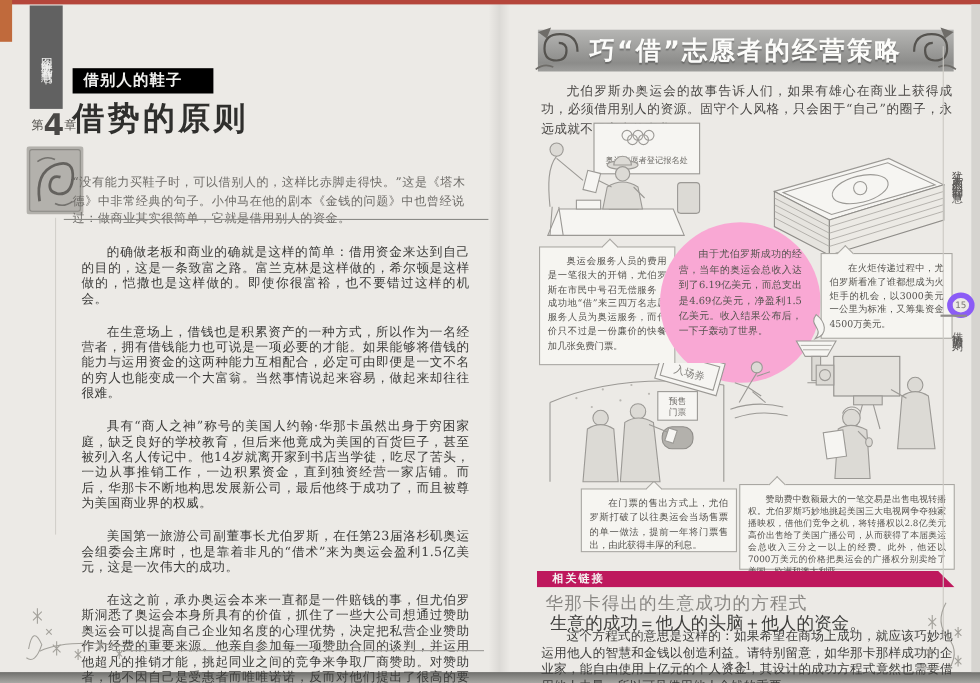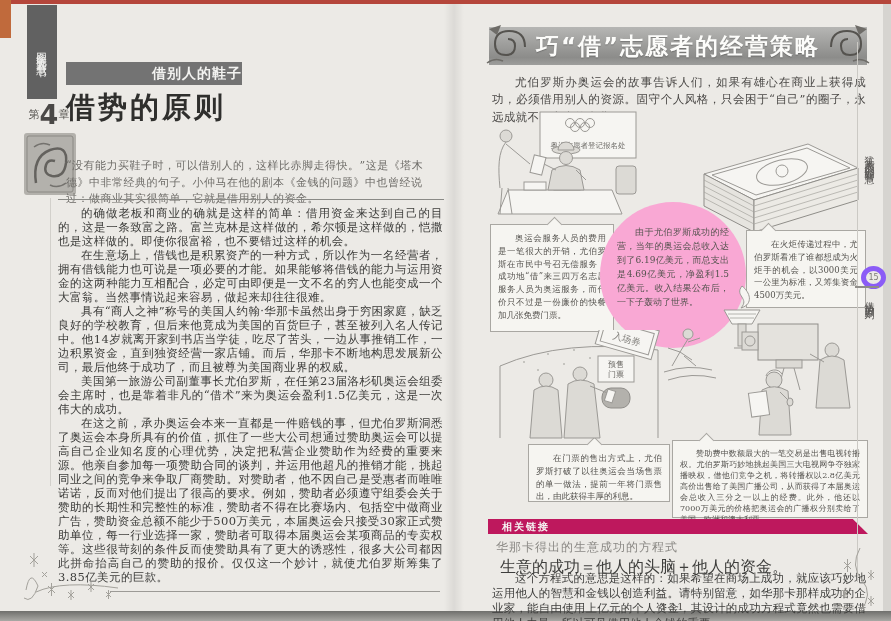--- a/index.html
+++ b/index.html
@@ -17,31 +17,31 @@
   #series-tab{left:27px;top:5px;width:30px;height:94px;background:#616161;color:#efefed;
       writing-mode:vertical-rl;text-orientation:upright;font-family:"DejaVu Sans",sans-serif;
       font-size:10.5px;letter-spacing:2px;display:flex;align-items:center;justify-content:center;}
   #chapter{left:14px;top:99px;width:70px;height:34px;color:#55534f;text-align:center;
       font-family:"DejaVu Sans",sans-serif;}
   #chapter .small{font-size:11px;vertical-align:6px;}
   #chapter .big{font-size:27px;font-weight:bold;color:#4a4846;}
   #ornament{left:24px;top:133px;width:52px;height:62px;}
   #spine-vline{left:50px;top:198px;width:1px;height:288px;background:#d2d0cb;}
   
-  #kicker{left:66px;top:62px;width:176px;height:23px;background:#737373;color:#f2f2f0;
+  #kicker{left:66px;top:62px;width:128px;height:23px;background:#000000;color:#f2f2f0;
       font-family:"DejaVu Sans",sans-serif;font-size:14px;font-weight:bold;line-height:23px;
-      padding-left:10px;box-sizing:border-box;letter-spacing:1px;text-align:right;}
+      padding-left:10px;box-sizing:border-box;letter-spacing:1px;}
   #left-title{left:66px;top:88px;font-family:"DejaVu Sans",sans-serif;font-size:29px;
       font-weight:bold;color:#2f2f2d;letter-spacing:3px;}
   #left-quote{left:66px;top:158px;width:378px;font-size:11px;line-height:1.5;color:#6e6c68;
       letter-spacing:.5px;}
   #left-hr{left:58px;top:199px;width:386px;height:1px;background:#8a8a86;}
   #left-body{left:58px;top:206px;width:385px;font-size:11.5px;line-height:1.22;
       letter-spacing:.4px;text-align:justify;color:#3c3c3a;}
-  #left-body p{margin:0;text-indent:2em;}
+  #left-body p{margin:16px;text-indent:2em;}
   #floral-left{left:22px;top:546px;width:104px;height:62px;}
   #left-hr2{left:110px;top:591px;width:330px;height:1px;background:#9c9a96;}
   #page-num-left{left:58px;top:597px;width:385px;text-align:center;font-size:12px;
       color:#55534f;letter-spacing:2px;}
   
   #banner{left:489px;top:27px;width:378px;height:38px;
       background:linear-gradient(180deg,#b6b6b4 0%,#8c8c8a 80%,#9e9e9c 100%);
       display:flex;align-items:center;justify-content:center;}
   #banner .txt{color:#fcfcfa;font-family:"DejaVu Sans",sans-serif;font-size:23px;
       font-weight:bold;letter-spacing:2px;text-shadow:0 1px 1px rgba(0,0,0,.25);}
@@ -71,21 +71,21 @@
   #scene-registration{left:490px;top:110px;width:162px;height:110px;}
   #money-stack{left:688px;top:138px;width:178px;height:104px;}
   #torch{left:714px;top:284px;width:56px;height:68px;}
   #scene-tickets{left:494px;top:330px;width:168px;height:110px;}
   #scene-camera{left:658px;top:320px;width:208px;height:118px;}
   
   #related-bar{left:488px;top:519px;width:380px;height:15px;background:#be185d;
       clip-path:polygon(0 0,96% 0,100% 100%,0 100%);color:#f5f5f3;
       font-family:"DejaVu Sans",sans-serif;font-size:10px;font-weight:bold;
       line-height:15px;padding-left:14px;box-sizing:border-box;letter-spacing:2px;}
-  #related-heading{left:496px;top:539px;font-size:12px;color:#8a8884;letter-spacing:1px;}
+  #related-heading{left:496px;top:539px;font-size:16px;color:#8a8884;letter-spacing:1px;}
   #related-formula{left:468px;top:557px;width:374px;font-size:16px;text-indent:2em;color:#3e3e3c;}
   #related-body{left:492px;top:571px;width:374px;font-size:11.5px;line-height:1.3;
       text-indent:2em;text-align:justify;color:#3e3e3c;}
   #page-num-right{left:492px;top:601px;width:362px;text-align:center;font-size:10px;
       color:#55534f;letter-spacing:2px;}
   
   #margin-vline{left:857px;top:42px;width:1px;height:540px;background:#cbc9c4;}
   .vtext{writing-mode:vertical-rl;text-orientation:upright;font-size:10px;color:#5a5856;
       letter-spacing:2px;font-family:"DejaVu Sans",sans-serif;}
   #margin-series{left:862px;top:148px;}

